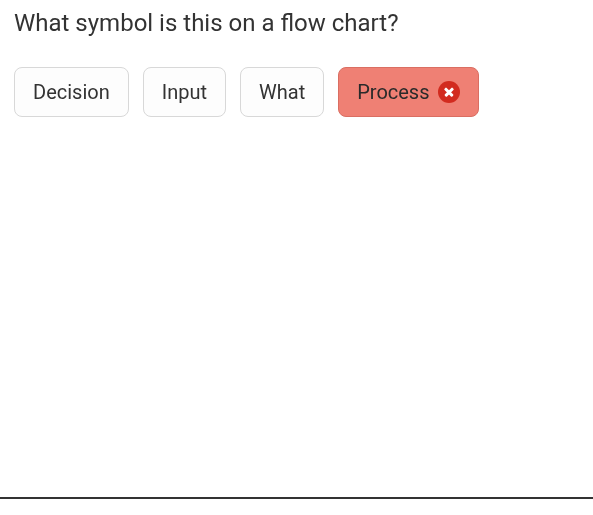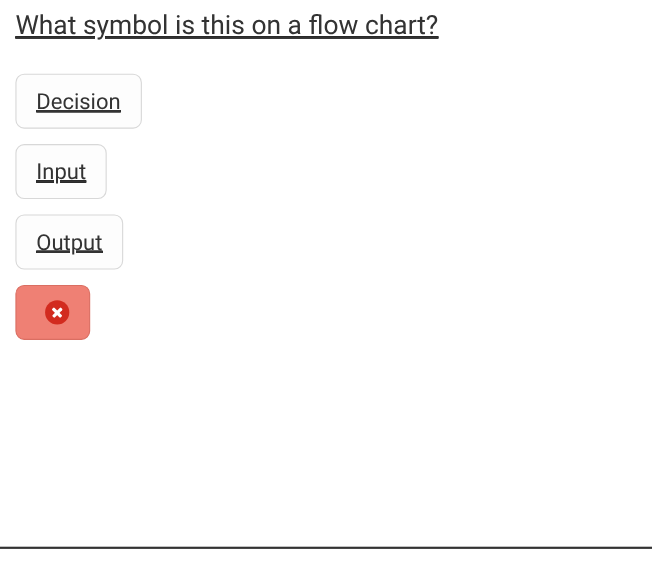--- a/index.html
+++ b/index.html
@@ -1,38 +1,37 @@
 <!DOCTYPE html>
 <html><head>
   <meta charset="utf-8">
   <style>
     * {
       margin: 0;
       padding: 0;
       box-sizing: border-box;
-      text-decoration: underline;
     }
     body {
       font-family: -apple-system, BlinkMacSystemFont, "Segoe UI", Roboto, Helvetica, Arial, sans-serif;
       background: #ffffff;
       width: 593px;
       height: 515px;
       padding: 8px 14px;
       position: relative;
     }
     .question {
       font-size: 24px;
       font-weight: 400;
       color: #333333;
       margin-bottom: 28px;
       line-height: 1.3;
     }
     .options {
       display: flex;
-      flex-direction: column;
+      flex-direction: row;
       gap: 14px;
       align-items: flex-start;
     }
     .option {
       display: inline-flex;
       align-items: center;
       padding: 12px 18px;
       border: 1px solid #d8d8d8;
       border-radius: 8px;
       font-size: 20px;
@@ -92,22 +91,23 @@
 <div class="question">What symbol is this on a flow chart?</div>
 
 <div class="options">
   <div class="option">
     <span>Decision</span>
   </div>
   <div class="option">
     <span>Input</span>
   </div>
   <div class="option">
-    <span>Output</span>
+    <span>What</span>
   </div>
   <div class="option incorrect">
+    <span>Process</span>
     <span class="icon">
       <span class="x-circle"></span>
     </span>
   </div>
 </div>
 
 <div class="bottom-line"></div>
 
 </body></html>

